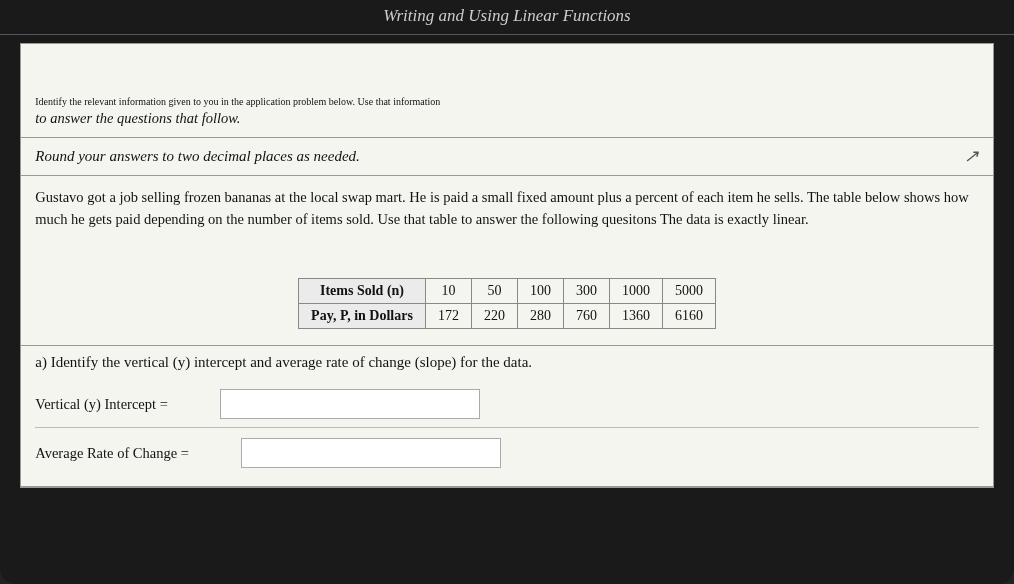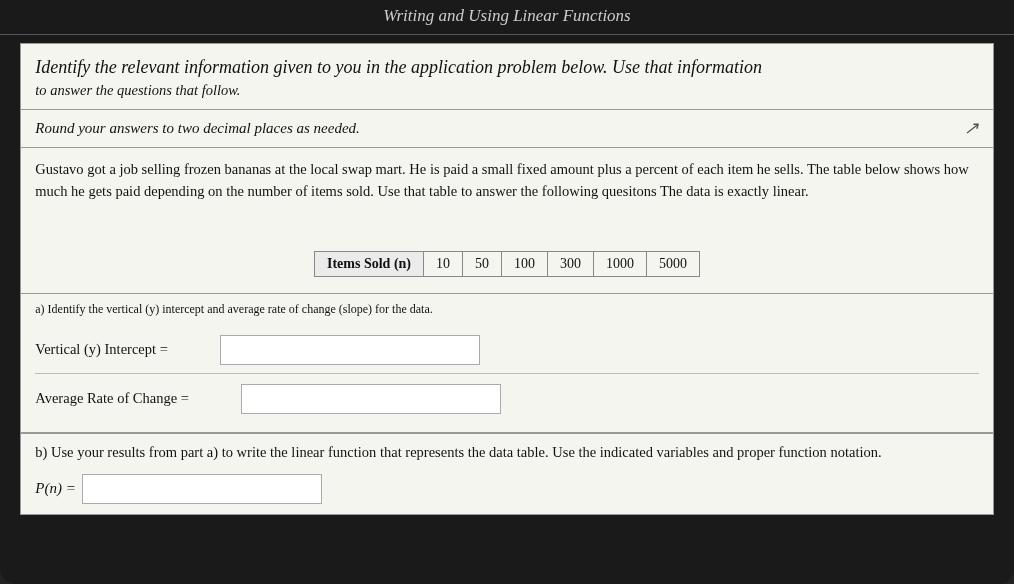--- a/index.html
+++ b/index.html
@@ -101,21 +101,21 @@
       background: #f5f5f0;
     }
 
     
     .part-section {
       padding: 8px 14px 10px 14px;
       border-bottom: 1.5px solid #999;
     }
 
     .part-label {
-      font-size: 12px;
+      font-size: 15px;
       color: #111;
       margin-bottom: 18px;
     }
 
     .input-row {
       display: flex;
       align-items: center;
       margin: 10px 0 8px 0;
       font-size: 14.5px;
       color: #111;
@@ -186,21 +186,21 @@
 
 <div class="page-container">
 
   <div class="title-bar">
     <span>Writing and Using Linear Functions</span>
   </div>
 
   <div class="main-box">
 
     <div class="section">
-      <div style="font-style:italic; font-size:18px; line-height:1.55;">Identify the relevant information given to you in the application problem below. Use that information</div>
+      <div style="font-size:10px; line-height:1.55;margin-top:40px;">Identify the relevant information given to you in the application problem below. Use that information</div>
       <div style="font-style:italic; font-size:14.5px;">to answer the questions that follow.</div>
     </div>
 
     <div class="section italic-text" style="display:flex; align-items:center; justify-content:space-between;">
       <span style="font-style:italic; font-size:15px;">Round your answers to two decimal places as needed.</span>
       <span class="cursor-icon">↗</span>
     </div>
 
     <div class="section">
       <p class="problem-text">Gustavo got a job selling frozen bananas at the local swap mart. He is paid a small fixed amount plus a percent of each item he sells. The table below shows how much he gets paid depending on the number of items sold. Use that table to answer the following quesitons The data is exactly linear.</p>
@@ -210,20 +210,29 @@
           <tbody>
             <tr>
               <th>Items Sold (n)</th>
               <td>10</td>
               <td>50</td>
               <td>100</td>
               <td>300</td>
               <td>1000</td>
               <td>5000</td>
             </tr>
+            <tr>
+              <th>Pay, P, in Dollars</th>
+              <td>172</td>
+              <td>220</td>
+              <td>280</td>
+              <td>760</td>
+              <td>1360</td>
+              <td>6160</td>
+            </tr>
           </tbody>
         </table>
       </div>
     </div>
 
     <div class="part-section">
       <div class="part-label">a) Identify the vertical (y) intercept and average rate of change (slope) for the data.</div>
 
       <div class="input-row">
         <label>Vertical (y) Intercept =</label>
@@ -231,24 +240,16 @@
       </div>
 
       <hr class="divider-thin">
 
       <div class="input-row">
         <label>Average Rate of Change =</label>
         <input class="answer-input" type="text" value="" style="">
       </div>
     </div>
 
-    <div class="part-b-section">
-      <div class="part-b-label">b) Use your results from part a) to write the linear function that represents the data table. Use the indicated variables and proper function notation.</div>
-
-      <div class="pn-row">
-        <label style="font-size:15px;">P(n) =</label>
-        <input class="pn-input" type="text" value="" style="">
-      </div>
-    </div>
 
   </div>
 
 </div>
 
 </body></html>

